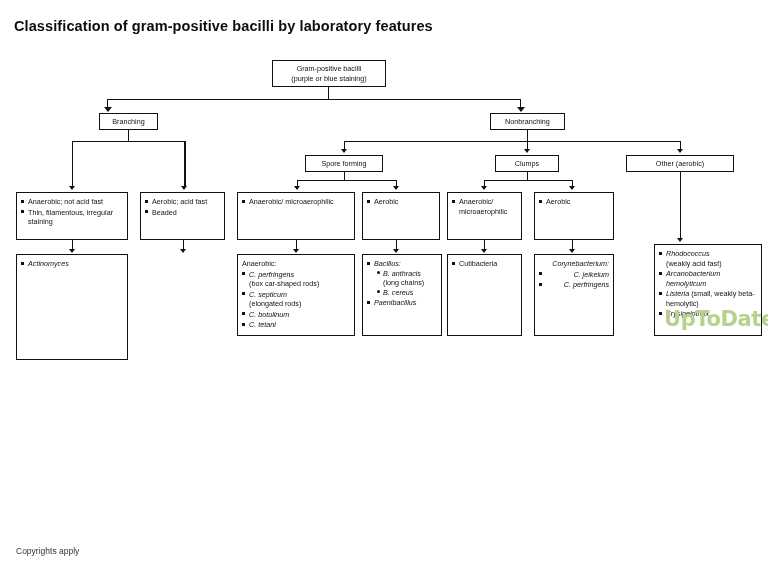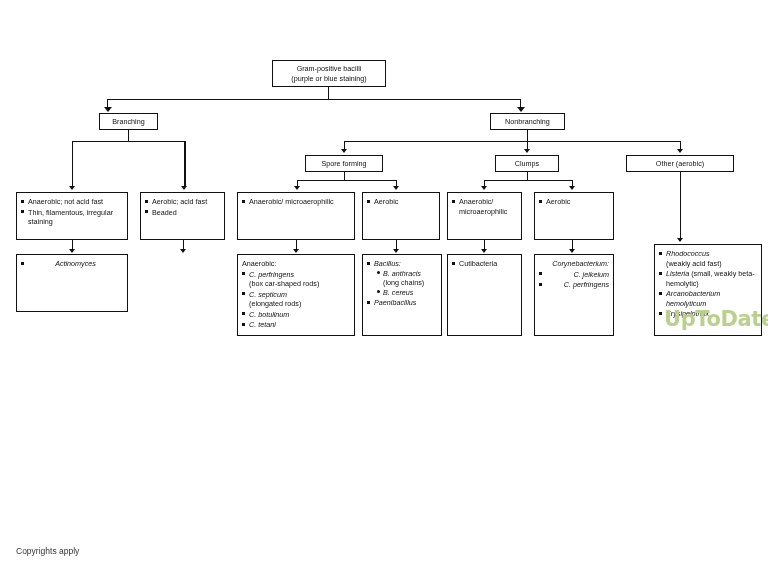--- a/index.html
+++ b/index.html
@@ -65,20 +65,21 @@
     font-size:21px;font-weight:bold;color:#b9d18c;
     letter-spacing:-.4px;white-space:nowrap;
     font-family:"DejaVu Sans", sans-serif;
   }
 </style>
 </head>
 <body>
 
 <div id="stage">
 
+  <div class="title">Classification of gram-positive bacilli by laboratory features</div>
 
   <div class="box ctr thick" style="left:272px;top:60px;width:114px;height:27px;">
     <div class="inner">
       <div>Gram-positive bacilli</div>
       <div>(purple or blue staining)</div>
     </div>
   </div>
 
   <div class="ln v" style="left:328px;top:87px;height:12px;"></div>
   <div class="ln h" style="left:107px;top:99px;width:414px;"></div>
@@ -189,21 +190,21 @@
 
   <div class="ln v" style="left:396px;top:240px;height:10px;"></div>
   <div class="arw" style="left:393.3px;top:249px;"></div>
 
   <div class="ln v" style="left:484px;top:240px;height:10px;"></div>
   <div class="arw" style="left:481.3px;top:249px;"></div>
 
   <div class="ln v" style="left:572px;top:240px;height:10px;"></div>
   <div class="arw" style="left:569.3px;top:249px;"></div>
 
-  <div class="box thick" style="left:16px;top:254px;width:112px;height:58px;text-align:center;">
+  <div class="box thick" style="left:16px;top:254px;width:112px;height:106px;">
     <ul class="bl">
       <li><span class="it">Actinomyces</span></li>
     </ul>
   </div>
 
 
   <div class="box" style="left:237px;top:254px;width:118px;height:82px;">
     <div class="hdr">Anaerobic:</div>
     <ul class="bl">
       <li>
@@ -251,24 +252,24 @@
     </ul>
   </div>
 
   <div class="box thick" style="left:626px;top:244px;width:108px;height:92px;margin-left:28px;">
     <ul class="bl">
       <li>
         <span class="it">Rhodococcus</span>
         <span class="cont">(weakly acid fast)</span>
       </li>
       <li>
+        <span class="it">Arcanobacterium hemolyticum</span>
+      </li>
+      <li>
         <span class="it">Listeria</span><span> (small, weakly beta-hemolytic)</span>
-      </li>
-      <li>
-        <span class="it">Arcanobacterium hemolyticum</span>
       </li>
       <li>
         <span class="it">Erysipelothrix</span>
       </li>
     </ul>
   </div>
 
   <div class="wm">
     <span>UpToDate</span>
   </div>

